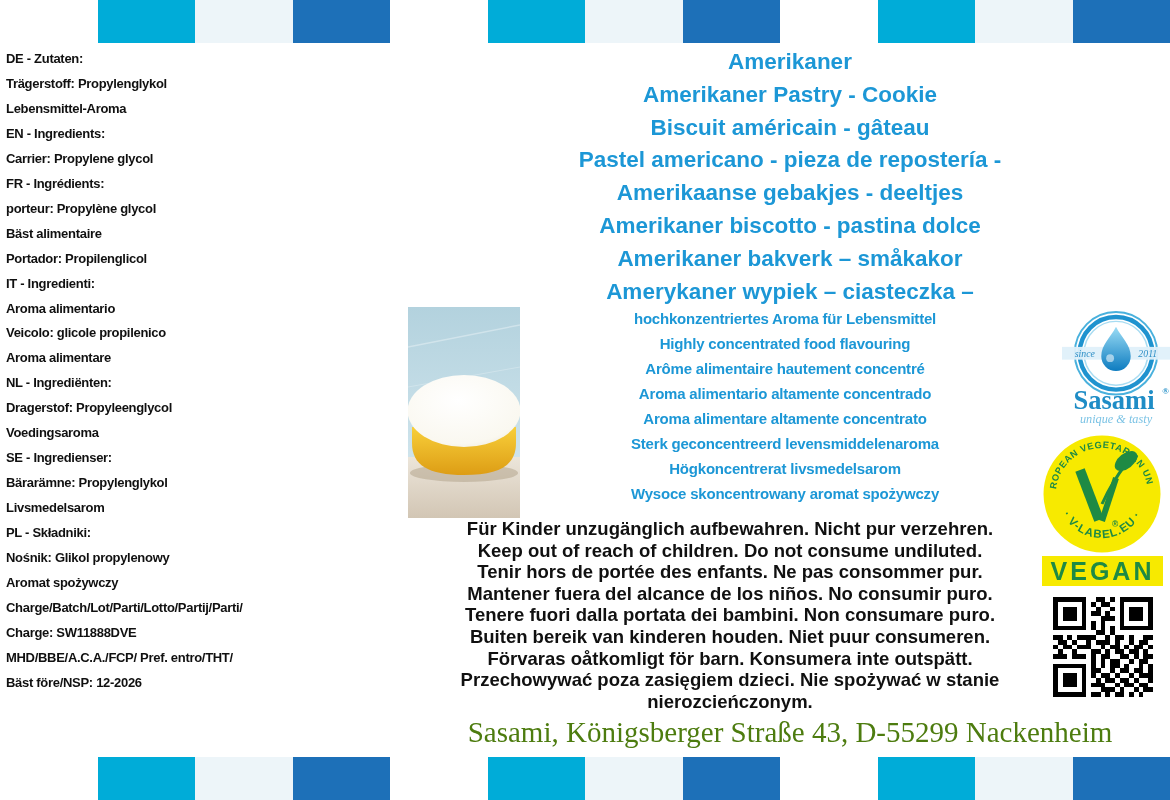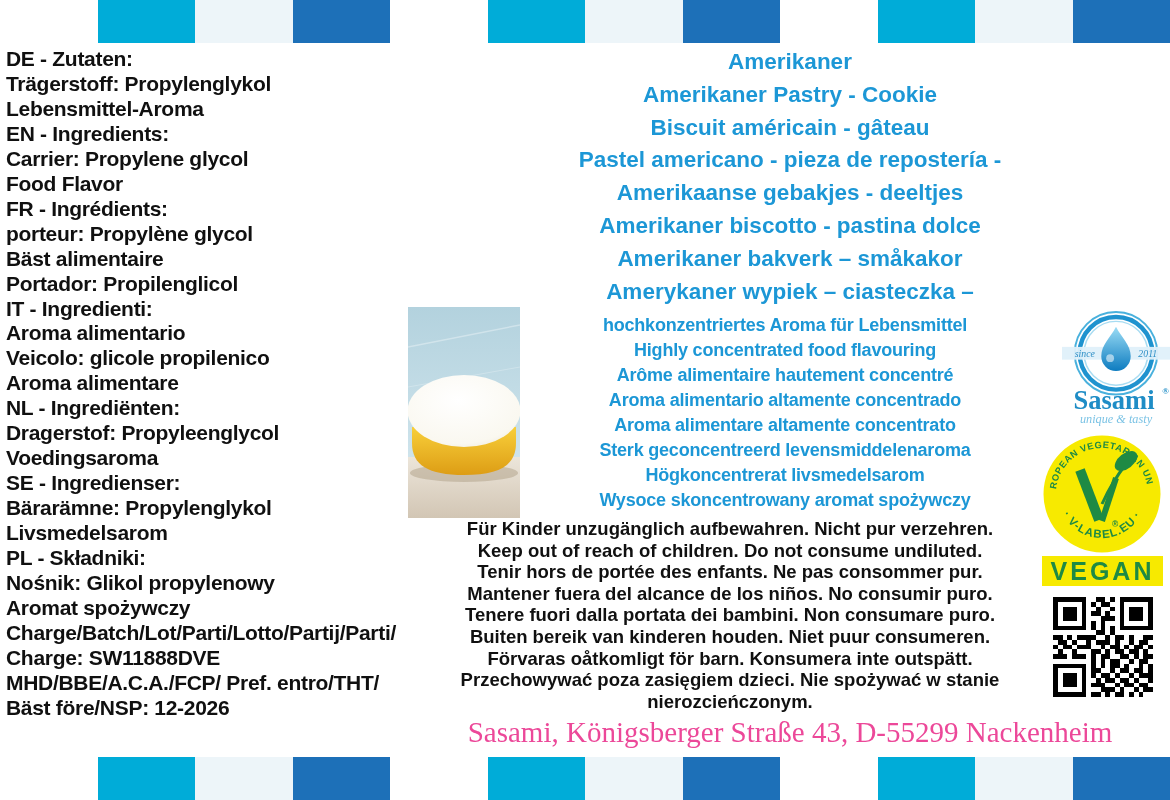--- a/index.html
+++ b/index.html
@@ -9,49 +9,49 @@
   }
   
   .stripe-band { position:absolute; left:0; width:1170px; height:43px; display:flex; }
   .stripe-band.top { top:0; }
   .stripe-band.bottom { top:757px; }
   .stripe-seg { flex:1 1 0; height:100%; }
 
   
   .ingredients {
     position:absolute; left:6px; top:47px; width:412px;
-    font-weight:bold; font-size:21px; line-height:24.95px;
+    font-weight:bold; font-size:13px; line-height:24.95px;
     letter-spacing:-0.3px; color:var(--c-text_black); white-space:nowrap;
   }
 
   
   .product-names {
     position:absolute; left:410px; top:46px; width:760px; text-align:center;
     font-weight:bold; font-size:22.5px; line-height:32.8px;
     color:var(--c-title_blue); white-space:nowrap;
   }
 
   
   .descriptions {
-    position:absolute; left:505px; top:313px; width:560px; text-align:center;
-    font-weight:bold; font-size:18px; line-height:25px; letter-spacing:-0.2px;
+    position:absolute; left:505px; top:306px; width:560px; text-align:center;
+    font-weight:bold; font-size:15px; line-height:25px; letter-spacing:-0.2px;
     color:var(--c-title_blue); white-space:nowrap;
   }
 
   
   .warnings {
     position:absolute; left:412px; top:518px; width:636px; text-align:center;
     font-weight:bold; font-size:18.5px; line-height:21.6px;
     color:var(--c-text_black); white-space:nowrap;
   }
 
   
   .address {
     position:absolute; left:410px; top:716px; width:760px; text-align:center;
-    font-family:"Liberation Serif", serif; font-size:29px; color:#ec4899;
+    font-family:"Liberation Serif", serif; font-size:29px; color:#4d7c0f;
     white-space:nowrap;
   }
 
   
   .photo { position:absolute; left:408px; top:307px; width:112px; height:211px; }
   .photo svg { display:block; width:100%; height:100%; }
 
   
   .sasami { position:absolute; left:1062px; top:306px; width:108px; height:124px; }
   .sasami svg { display:block; width:100%; height:100%; overflow:visible; }
@@ -102,21 +102,20 @@
       <div class="stripe-seg" style="background: rgb(237, 245, 249);"></div>
       <div class="stripe-seg" style="background: rgb(29, 112, 184);"></div>
     </div>
 
   <div class="ingredients">
       <div>DE - Zutaten:</div>
       <div>Trägerstoff: Propylenglykol</div>
       <div>Lebensmittel-Aroma</div>
       <div>EN - Ingredients:</div>
       <div>Carrier: Propylene glycol</div>
-      <div>Food Flavor</div>
       <div>FR - Ingrédients:</div>
       <div>porteur: Propylène glycol</div>
       <div>Bäst alimentaire</div>
       <div>Portador: Propilenglicol</div>
       <div>IT - Ingredienti:</div>
       <div>Aroma alimentario</div>
       <div>Veicolo: glicole propilenico</div>
       <div>Aroma alimentare</div>
       <div>NL - Ingrediënten:</div>
       <div>Dragerstof: Propyleenglycol</div>

